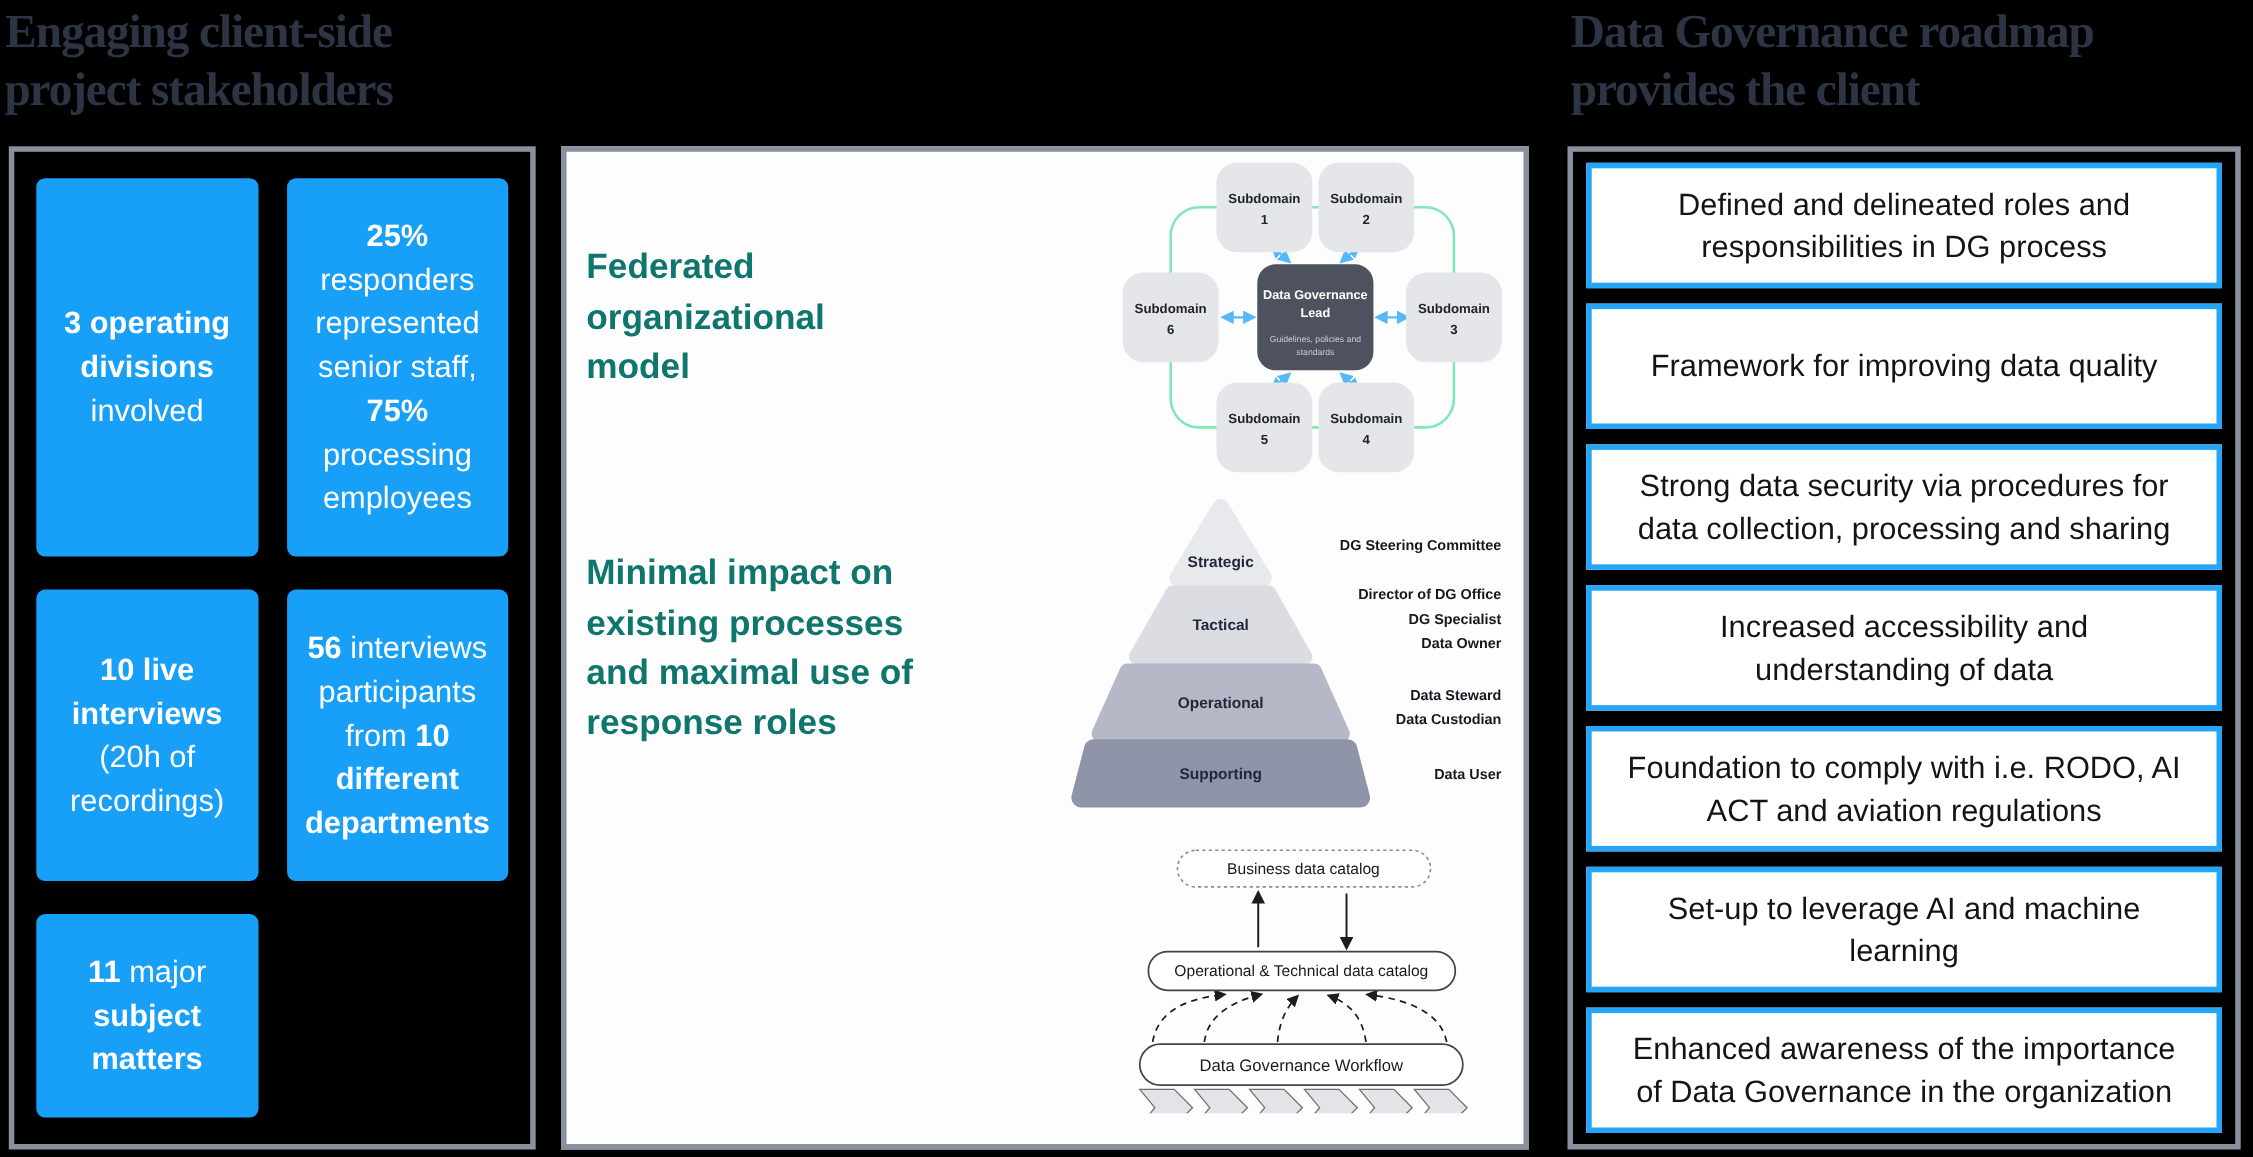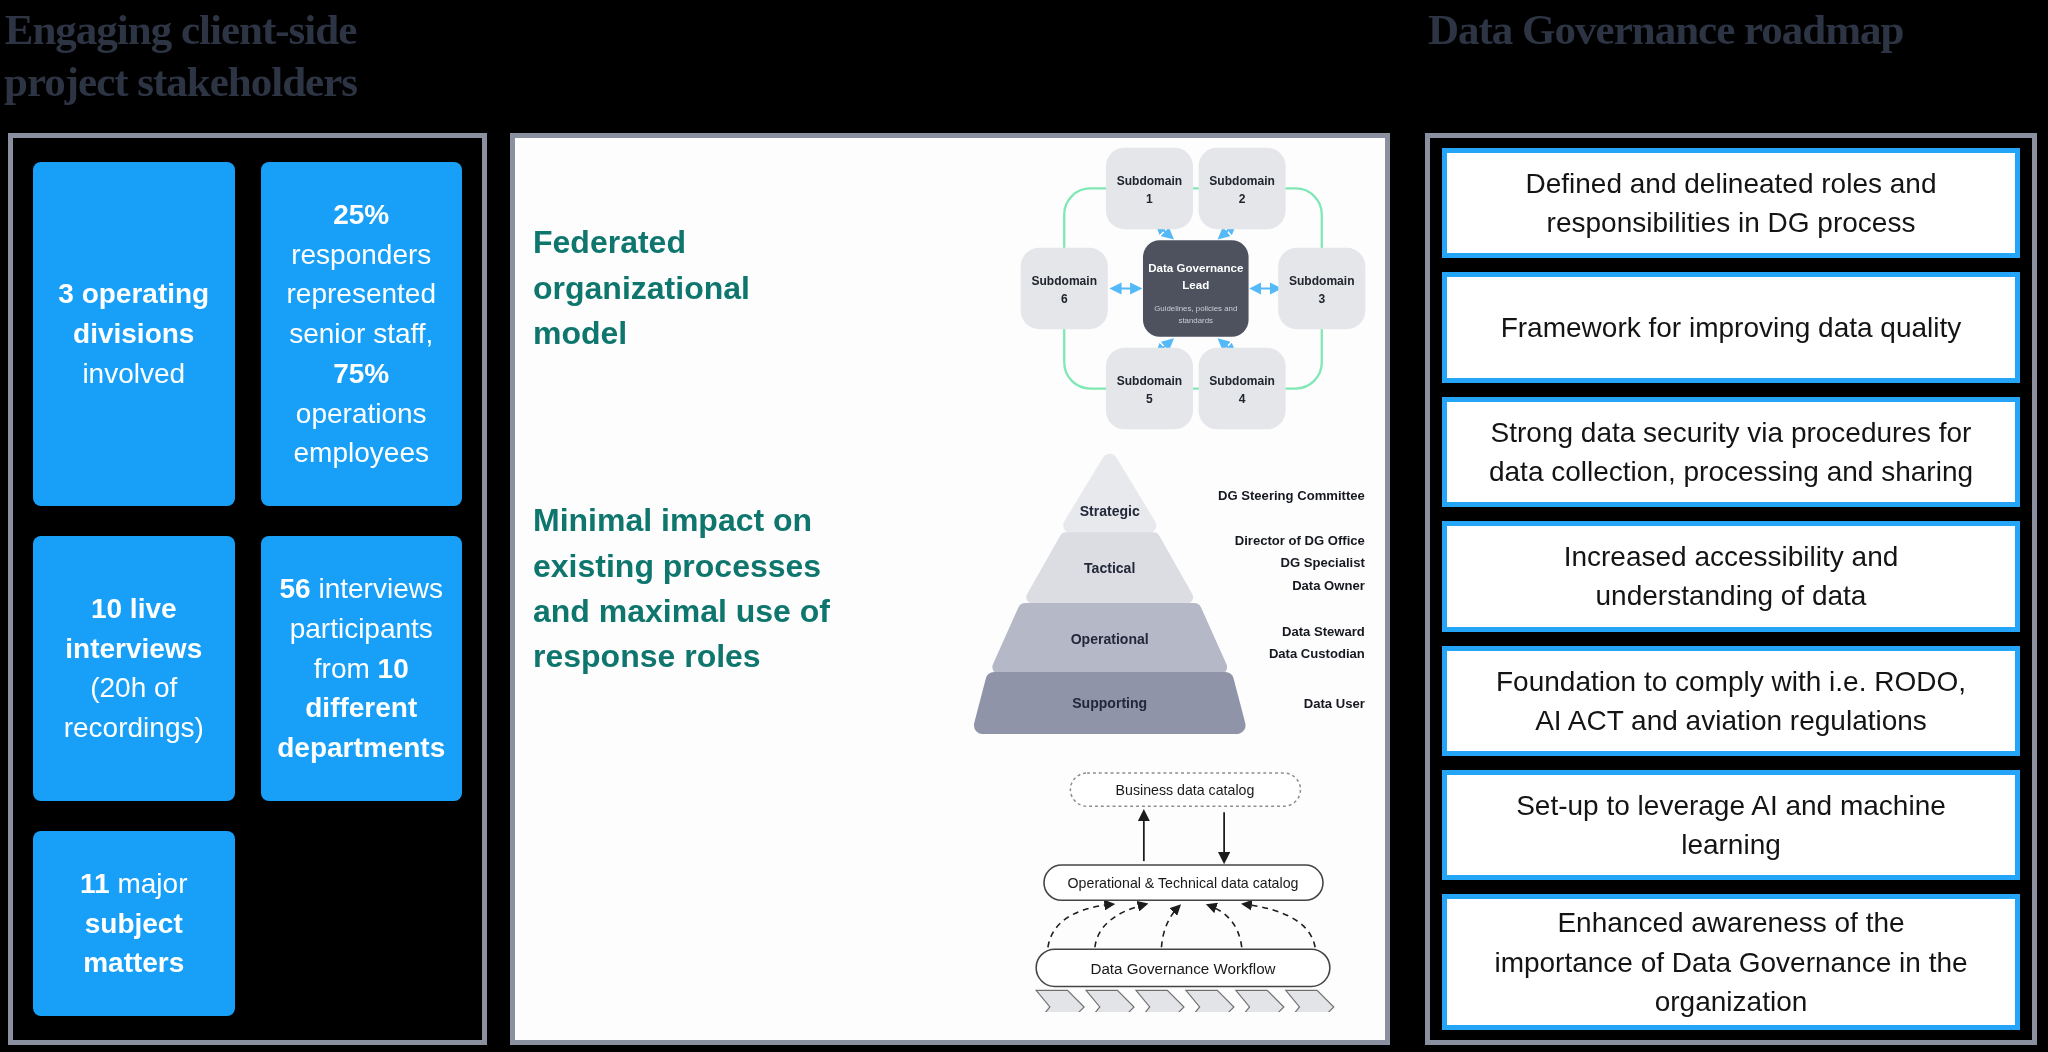--- a/index.html
+++ b/index.html
@@ -23,41 +23,41 @@
   .stat-box{background:#18a0f8;border-radius:8px;color:#fff;display:flex;align-items:center;
             justify-content:center;text-align:center;font-size:28px;line-height:1.42;padding:8px 16px;}
   .stat-box .b{font-weight:bold;}
   
   .mid-row{flex:1;display:flex;align-items:center;}
   .mid-heading{width:312px;margin-left:18px;font-size:32px;font-weight:bold;color:#0f766e;line-height:1.42;}
   .mid-diagram{margin-left:auto;margin-right:16px;display:block;}
   
   .benefit-box{flex:1;background:#fff;border:5px solid #25a5f8;box-sizing:border-box;color:#141414;
                display:flex;align-items:center;justify-content:center;text-align:center;
-               font-size:28px;line-height:1.4;padding:4px 38px;}
+               font-size:28px;line-height:1.4;padding:4px 26px;}
   
   text{font-family:"Liberation Sans","DejaVu Sans",sans-serif;}
 </style>
 </head>
 <body>
 
 <div class="canvas">
 
   <h1 class="title title-left">
     <span>Engaging client-side</span>
     <span>project stakeholders</span>
   </h1>
 
   <div class="panel panel-left">
     <div class="stat-grid">
       <div class="stat-box">
           <span><span class="b">3 operating divisions</span><span> involved</span></span>
         </div>
       <div class="stat-box">
-          <span><span class="b">25%</span><span> responders represented senior staff, </span><span class="b">75%</span><span> operations employees</span></span>
+          <span><span class="b">25%</span><span> responders represented senior staff, </span><span class="b">75%</span><span> processing employees</span></span>
         </div>
       <div class="stat-box">
           <span><span class="b">10 live interviews</span><span> (20h of recordings)</span></span>
         </div>
       <div class="stat-box">
           <span><span class="b">56</span><span> interviews participants from </span><span class="b">10 different departments</span></span>
         </div>
       <div class="stat-box">
           <span><span class="b">11</span><span> major </span><span class="b">subject matters</span></span>
         </div>
@@ -182,20 +182,21 @@
           <path d="M193,228 h32 l17,17 l-17,17 h-32 l14,-17 z"></path>
           <path d="M244,228 h32 l17,17 l-17,17 h-32 l14,-17 z"></path>
           <path d="M295,228 h32 l17,17 l-17,17 h-32 l14,-17 z"></path>
         </g>
       </svg>
     </div>
   </div>
 
   <h1 class="title title-right">
     <span>Data Governance roadmap</span>
+    <span>provides the client</span>
   </h1>
 
   <div class="panel panel-right">
     <div class="benefit-box">Defined and delineated roles and responsibilities in DG process</div>
     <div class="benefit-box">Framework for improving data quality</div>
     <div class="benefit-box">Strong data security via procedures for data collection, processing and sharing</div>
     <div class="benefit-box">Increased accessibility and understanding of data</div>
     <div class="benefit-box">Foundation to comply with i.e. RODO, AI ACT and aviation regulations</div>
     <div class="benefit-box">Set-up to leverage AI and machine learning</div>
     <div class="benefit-box">Enhanced awareness of the importance of Data Governance in the organization</div>

